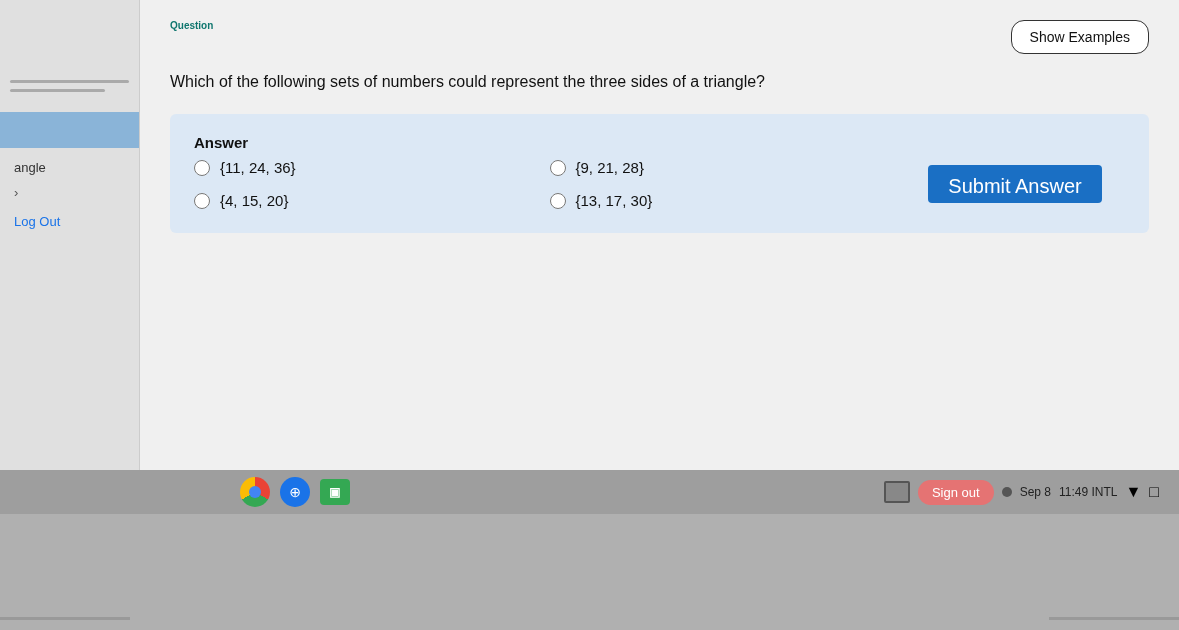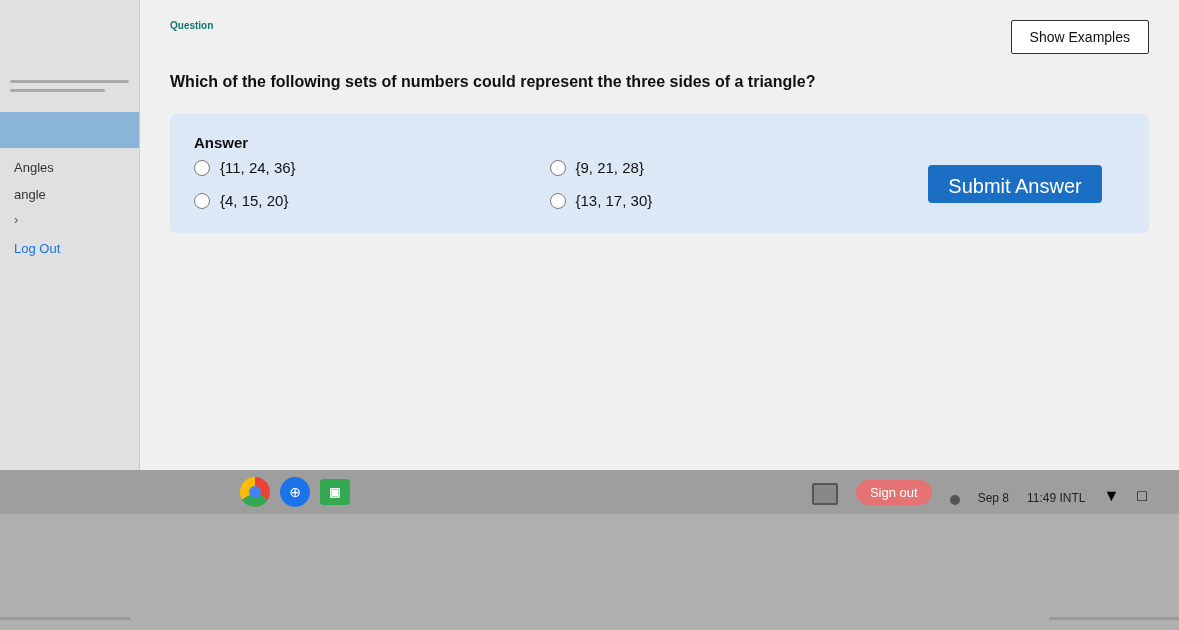--- a/index.html
+++ b/index.html
@@ -108,27 +108,27 @@
       font-weight: bold;
       color: #0f766e;
     }
 
     .show-examples-btn {
       border: 1px solid #333;
       background: white;
       padding: 8px 18px;
       font-size: 14px;
       cursor: pointer;
-      border-radius: 2px;
+      border-radius: 13px;
       color: #111;
     }
 
     .question-text {
       font-size: 16px;
-      font-weight: bold;
+      font-weight: normal;
       color: #111;
       margin-bottom: 20px;
       line-height: 1.5;
     }
 
     
     .answer-box {
       background: #dce8f5;
       border-radius: 6px;
       padding: 20px 24px 24px 24px;
@@ -250,24 +250,24 @@
       display: flex;
       align-items: center;
       justify-content: center;
       color: white;
       font-size: 12px;
       font-weight: bold;
     }
 
     .taskbar-right {
       position: absolute;
-      right: 32px;
-      display: flex;
-      align-items: flex-end;
-      gap: 18px;
+      right: 20px;
+      display: flex;
+      align-items: center;
+      gap: 8px;
     }
 
     .screen-icon {
       width: 26px;
       height: 22px;
       border: 2px solid #555;
       border-radius: 2px;
       background: #888;
       position: relative;
     }
@@ -336,23 +336,20 @@
 <div class="screen">
 
   <div class="content-area">
 
     <div class="sidebar">
       <div class="sidebar-lines">
         <div class="sidebar-line long"></div>
         <div class="sidebar-line medium"></div>
       </div>
       <div class="sidebar-blue-box"></div>
-      <div class="sidebar-item active">
-        <span>Angles</span>
-      </div>
       <div class="sidebar-item">
         <span>angle</span>
       </div>
       <div class="sidebar-chevron">
         <span>›</span>
       </div>
       <div class="sidebar-logout">
         <span>Log Out</span>
       </div>
     </div>

